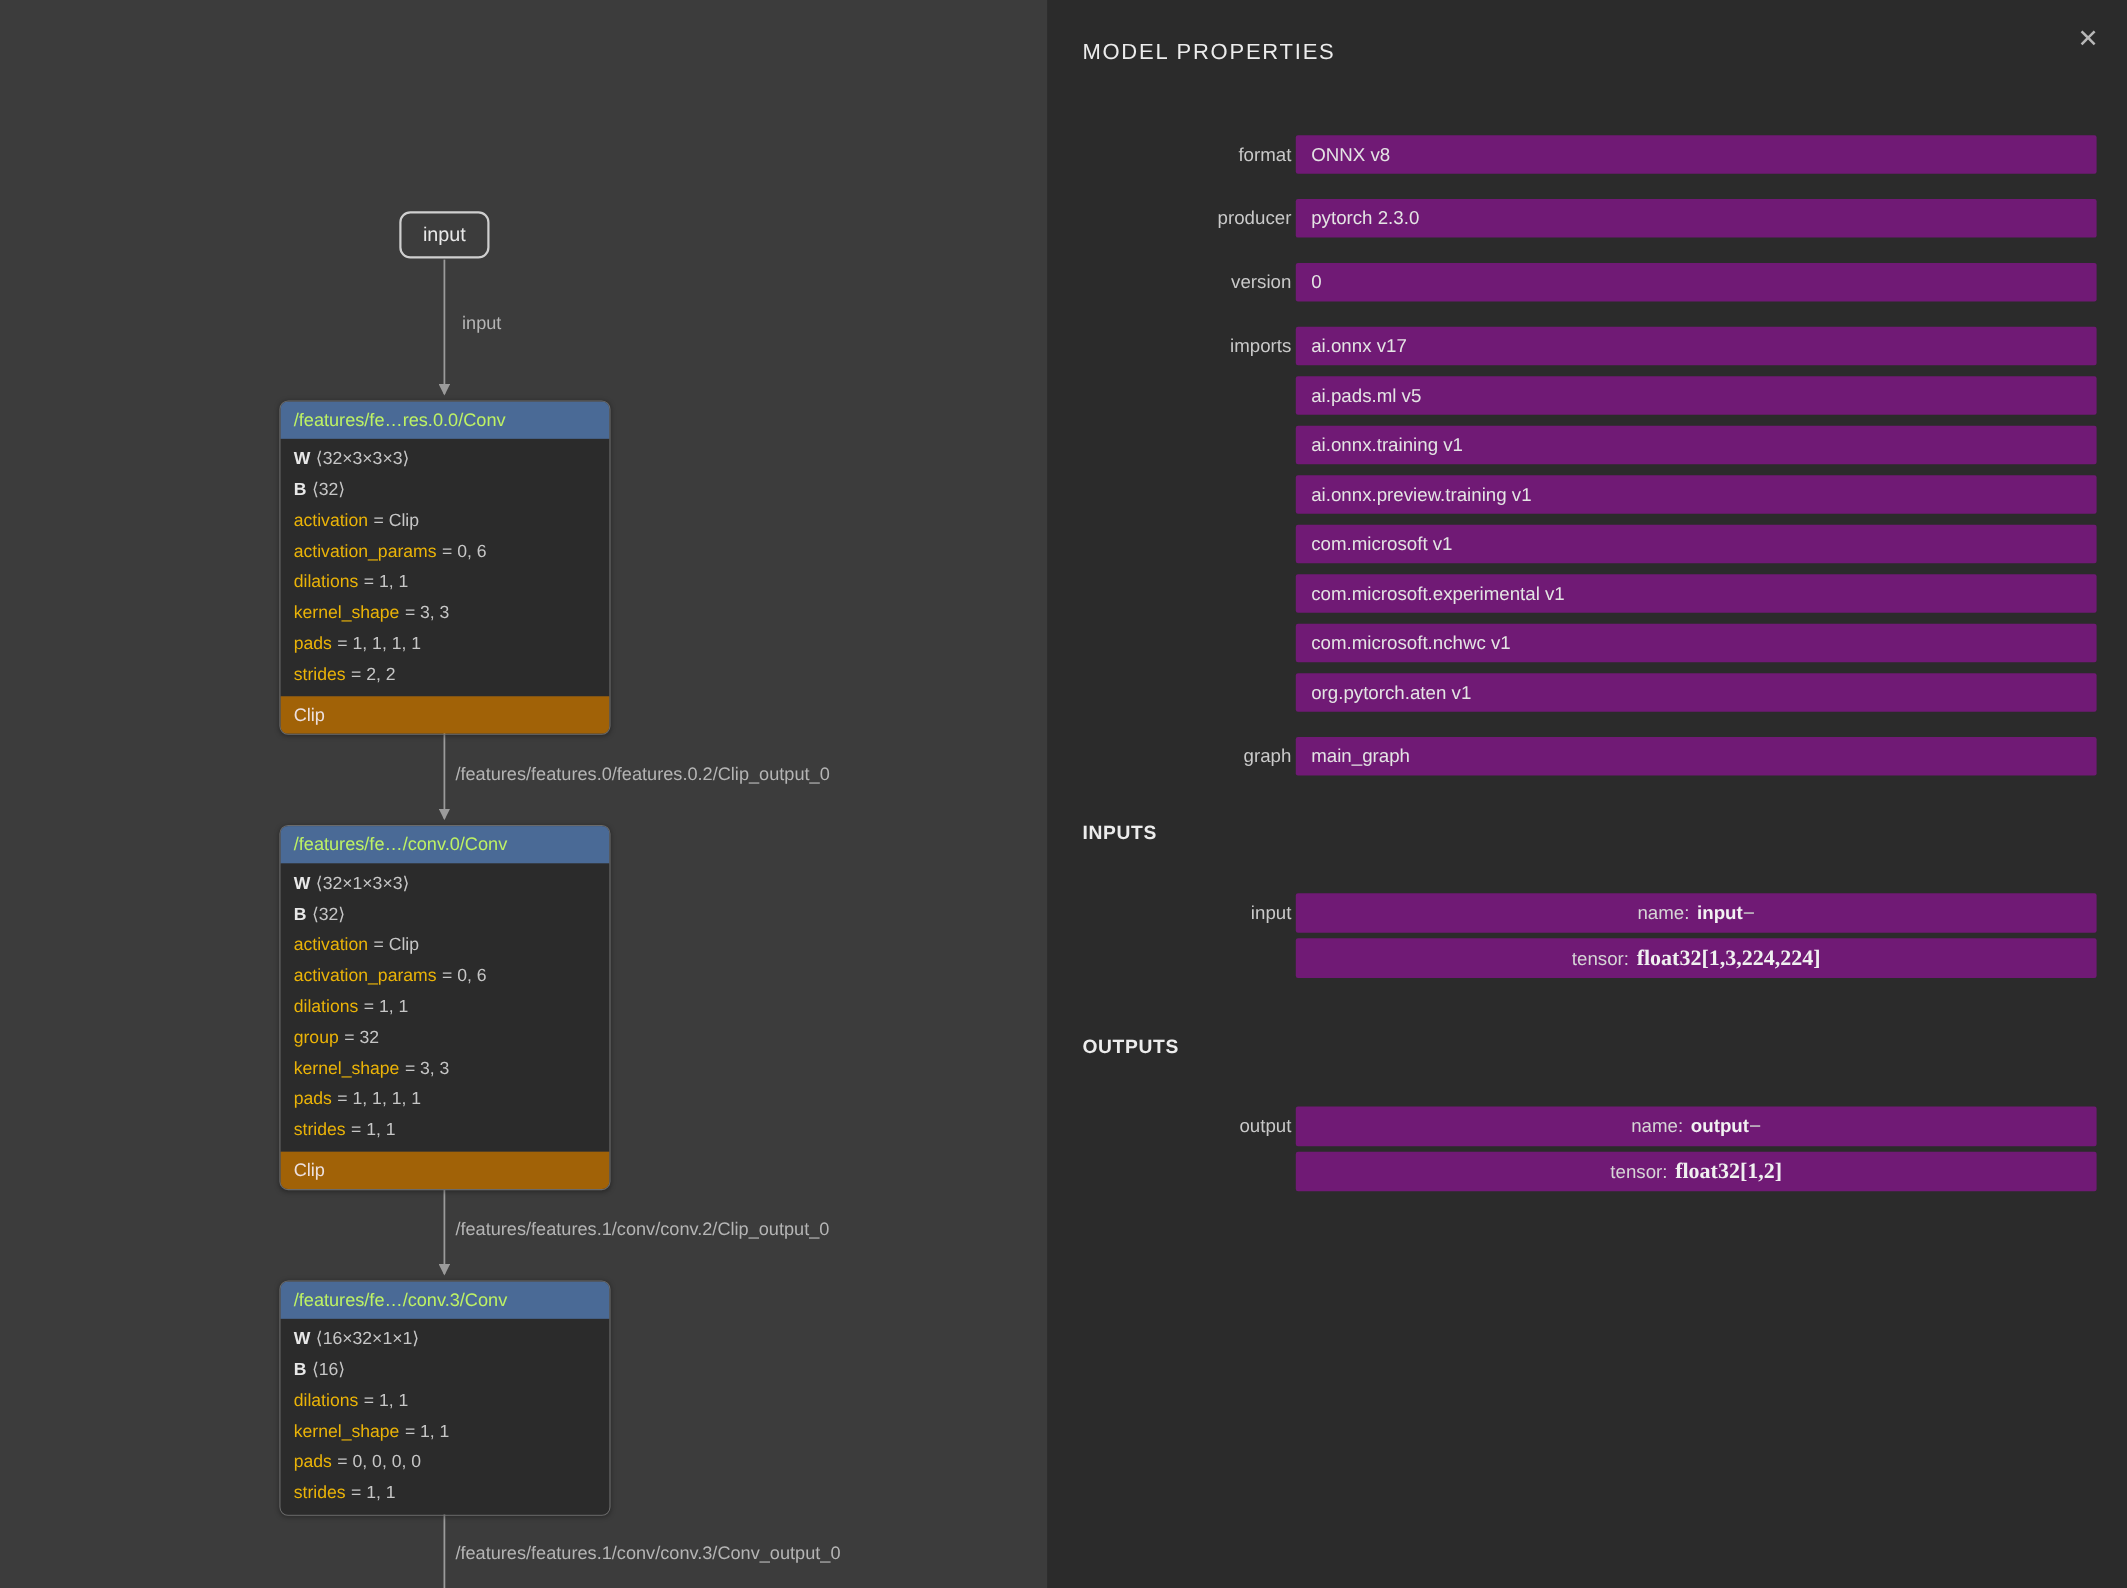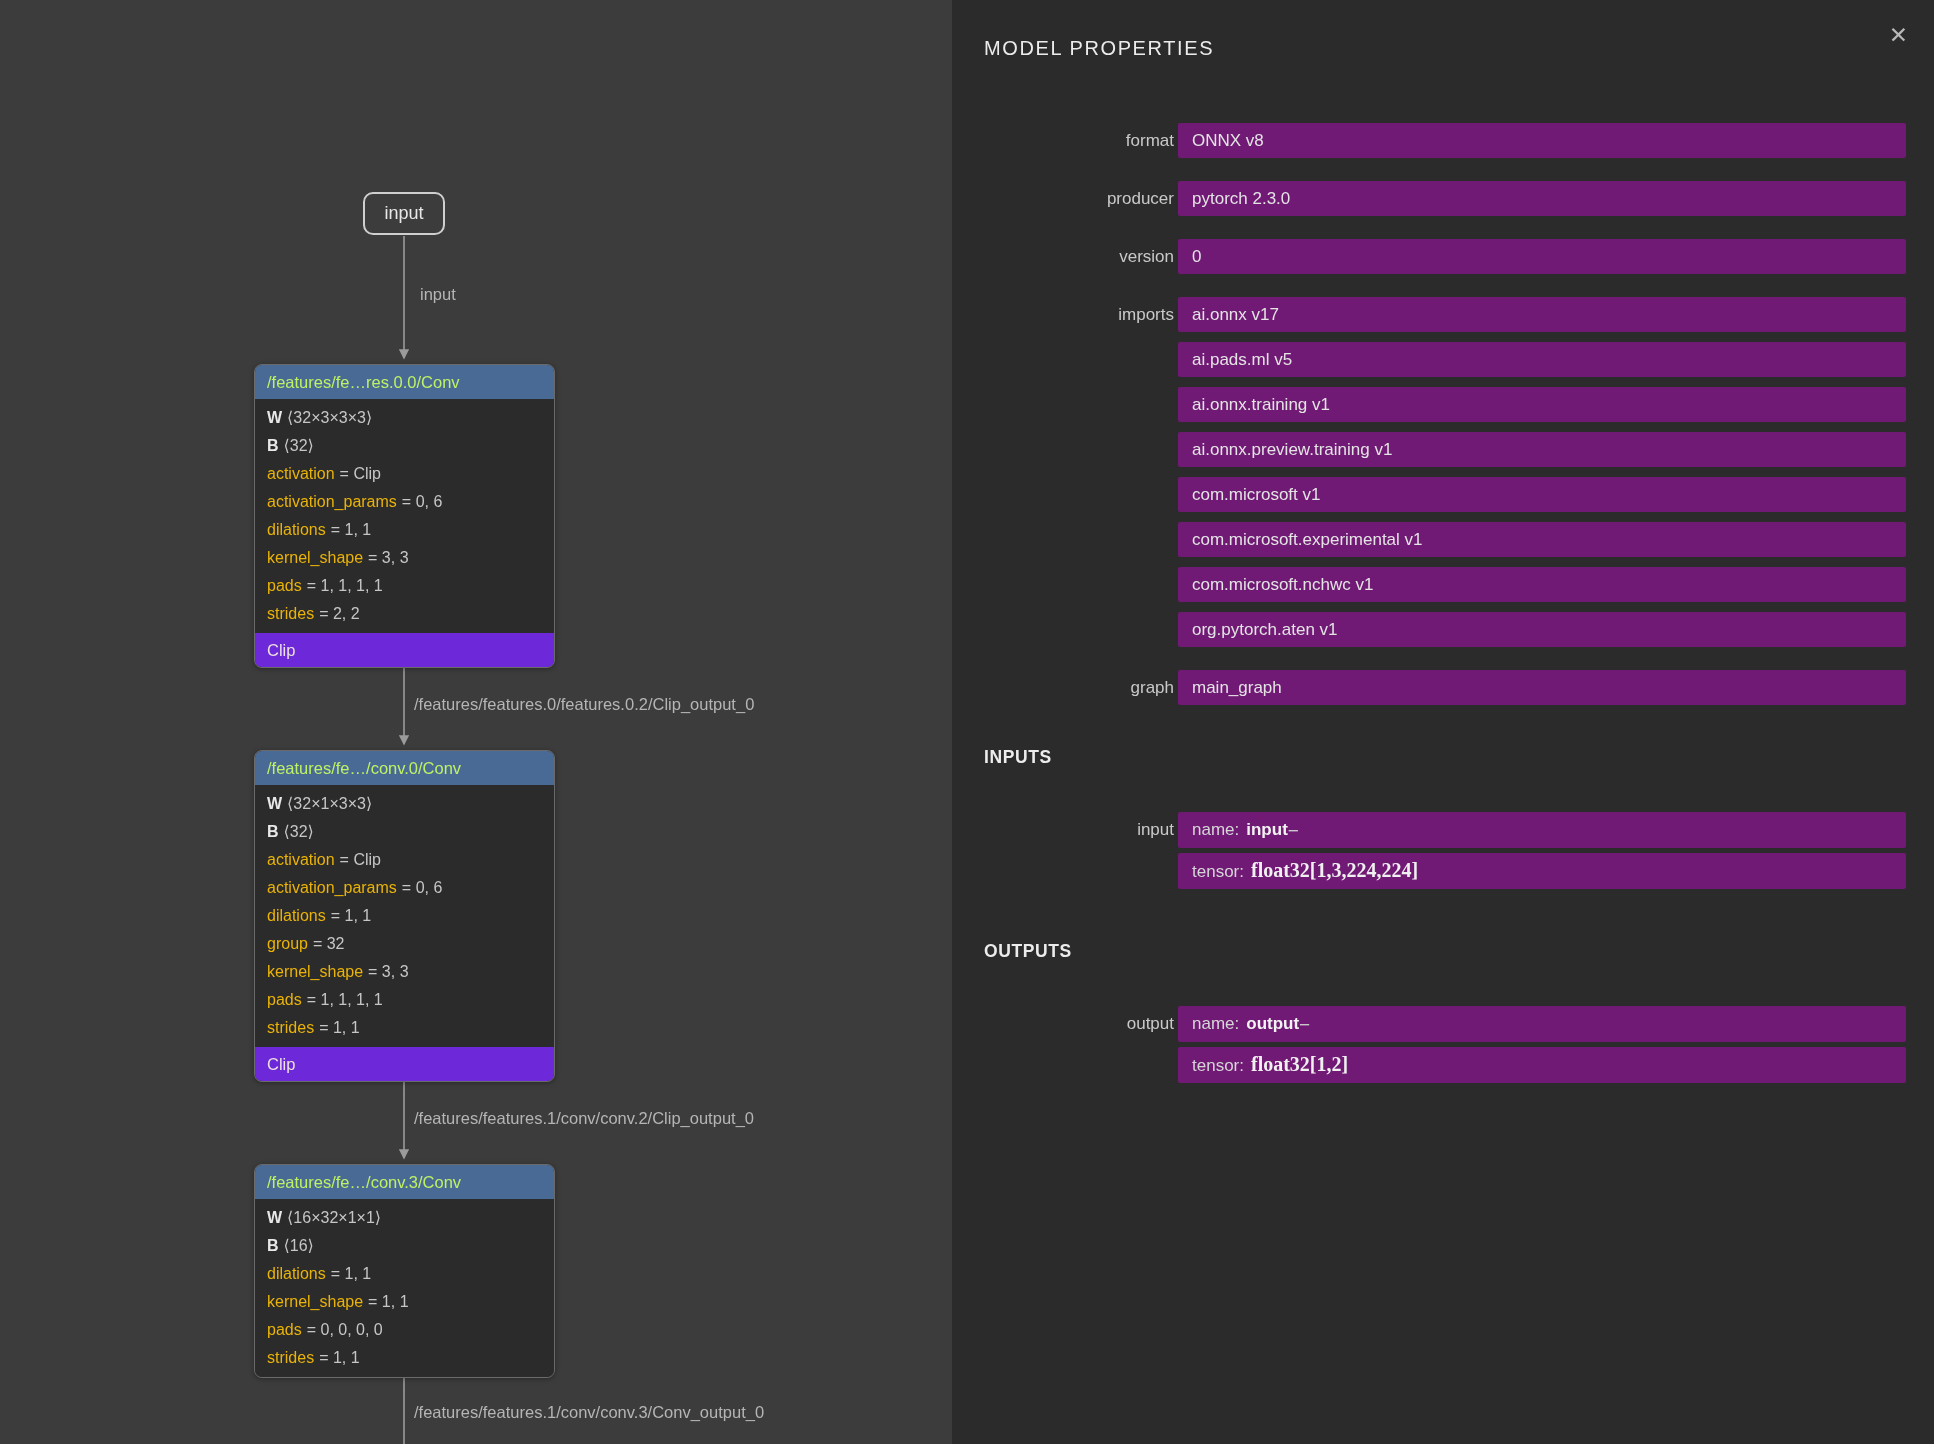--- a/index.html
+++ b/index.html
@@ -37,21 +37,21 @@
   .node-header {
     background: #4a6a96; color: #bef264; height: 34px; line-height: 34px;
     padding: 0 12px; font-size: 16.5px; white-space: nowrap; overflow: hidden;
   }
   .node-body { background: #2b2b2b; padding: 5px 12px; color: #c6c6c6; }
   .attr { line-height: 28px; white-space: nowrap; font-size: 16px; }
   .attr .k { color: #eab308; }
   .attr.bold .k { font-weight: bold; color: #e8e8e8; }
   .attr .v { margin-left: 5px; color: #c6c6c6; }
   .node-footer {
-    background: #6d28d9; color: #ece0e0; height: 34px; line-height: 34px;
+    background: #a16207; color: #ece0e0; height: 34px; line-height: 34px;
     padding: 0 12px; font-size: 16.5px;
   }
 
   
   .panel {
     flex: 1; background: #2b2b2b; height: 100%;
     padding-top: 36px; position: relative; overflow: hidden;
   }
   .panel-title {
     font-size: 20px; font-weight: normal; color: #ececec;
@@ -79,21 +79,21 @@
   }
 
   .section-title {
     font-size: 17.5px; font-weight: bold; color: #ececec;
     letter-spacing: 0.6px; margin-left: 32px; line-height: 21px;
   }
   .section-title.inputs { margin-top: 42px; margin-bottom: 44px; }
   .section-title.outputs { margin-top: 52px; margin-bottom: 44px; }
 
   .io-stack { display: flex; flex-direction: column; gap: 5px; }
-  .io-box { height: 36px; line-height: 36px; display: flex; justify-content: flex-start; align-items: center; }
+  .io-box { height: 36px; line-height: 36px; display: flex; justify-content: center; align-items: center; }
   .io-prefix { color: #d6d6d6; margin-right: 7px; }
   .io-strong { font-weight: bold; color: #f2f2f2; }
   .io-mono { font-family: Liberation Serif, serif; font-weight: bold; font-size: 20px; color: #f0f0f0; }
   .collapse { color: #c8c8c8; font-size: 19px; cursor: pointer; line-height: 1; }
 </style>
 </head>
 <body>
 
 <div class="app">
 

